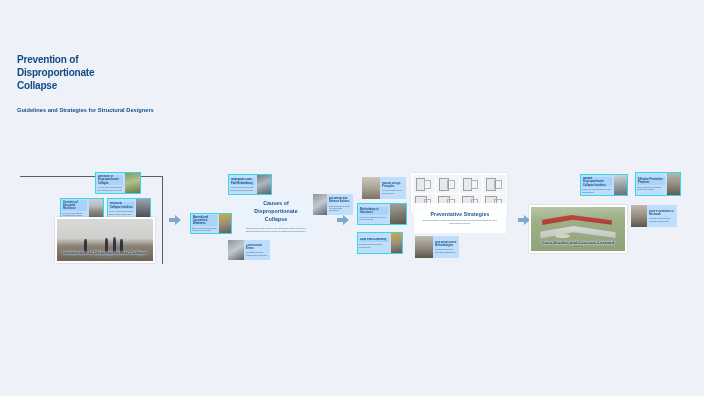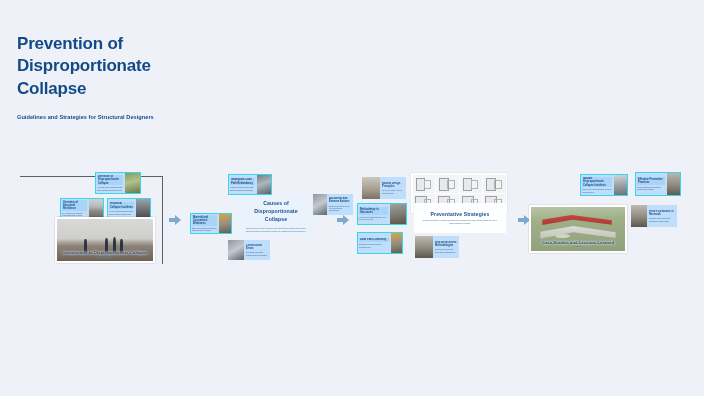--- a/index.html
+++ b/index.html
@@ -11,22 +11,22 @@
   }
   #canvas {
     position: relative;
     width: 704px; height: 396px;
     background: #eef1f7;
   }
 
   
   #title-block { position: absolute; left: 17px; top: 33px; width: 240px; }
   #deck-title {
-    font-size: 17px; font-weight: bold; line-height: 1.32;
-    color: #134a86; letter-spacing: -0.2px;
+    font-size: 10px; font-weight: bold; line-height: 1.32;
+    color: #134a86; letter-spacing: -0.2px; margin-top: 20px;
   }
   #deck-subtitle {
     margin-top: 14px;
     font-size: 5.6px; font-weight: bold; color: #134a86;
     letter-spacing: 0.05px;
   }
 
   
   .frame-open {
     position: absolute;

